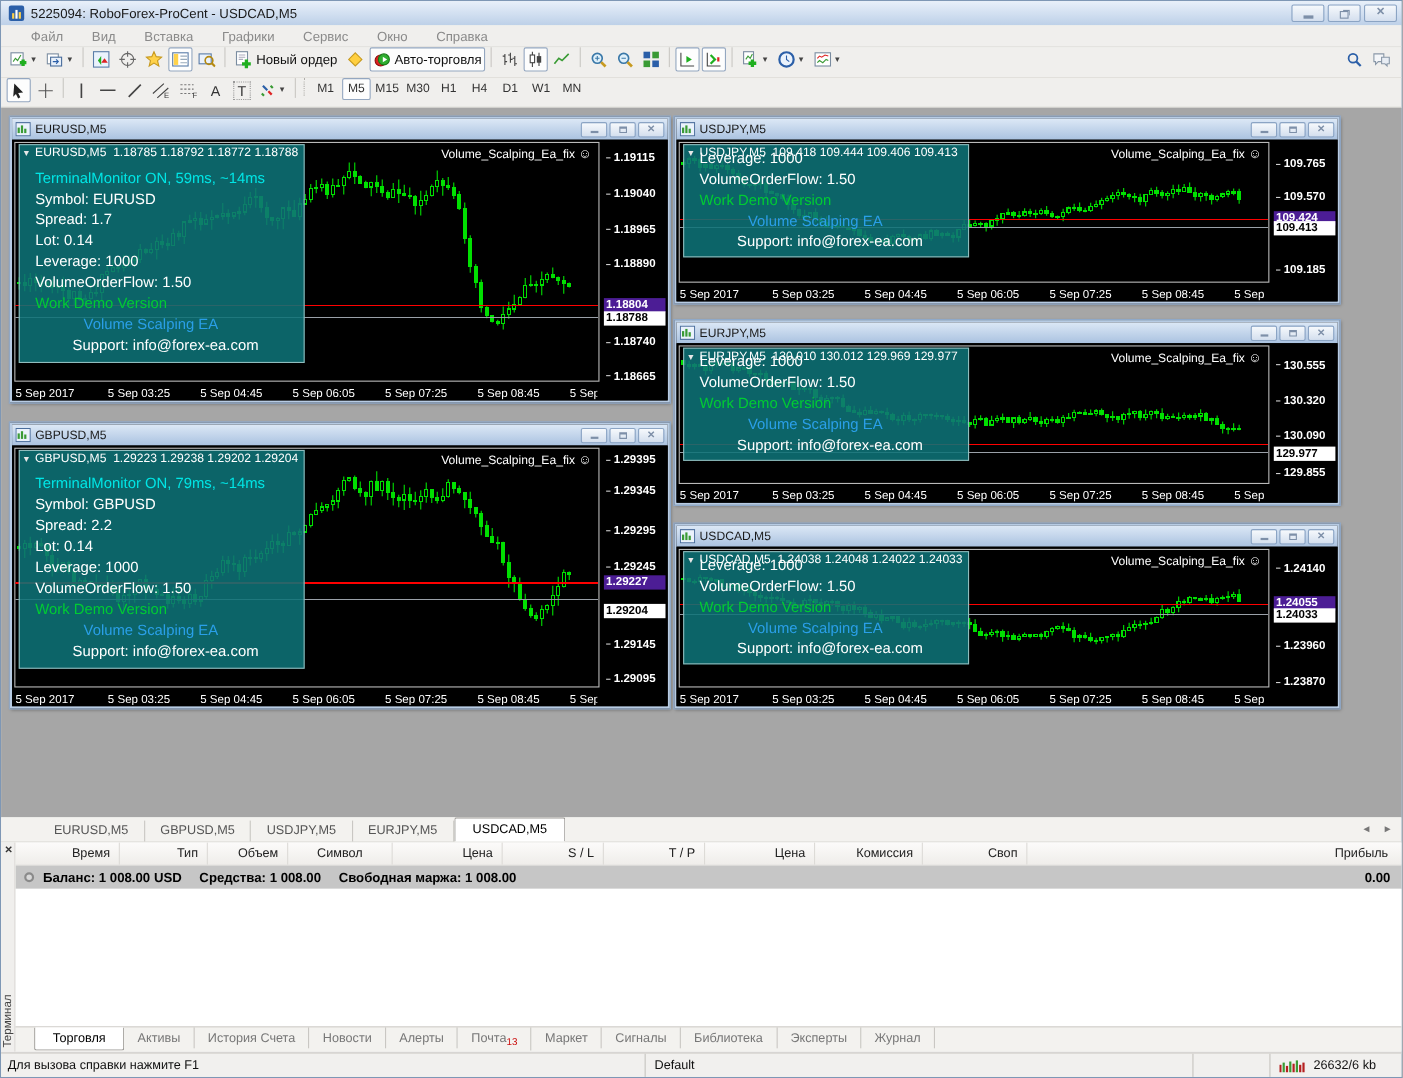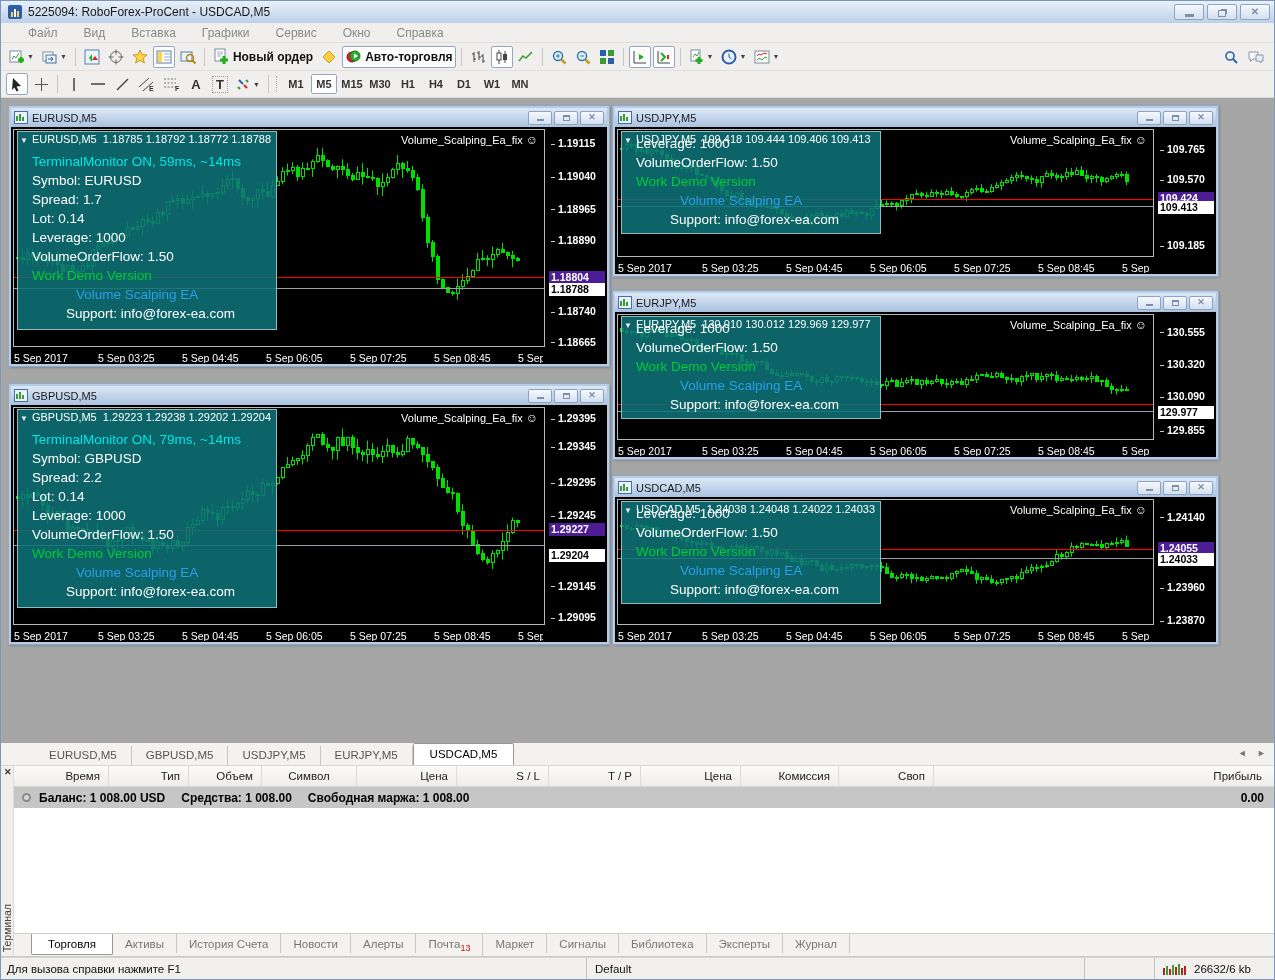--- a/index.html
+++ b/index.html
@@ -16,21 +16,21 @@
   .glyph-min { width:9px; height:3px; background:#7d8fa8; margin-top:6px; }
   .glyph-restore { width:8px; height:7px; border:1px solid #7d8fa8; box-shadow:2px -2px 0 -1px #7d8fa8; margin-top:2px;}
   .glyph-max { width:8px; height:7px; border:1px solid #7d8fa8; border-top-width:2px; }
   .glyph-x { font-size:10px; font-weight:bold; color:#7d8fa8; line-height:1; }
 
   
   .menubar { height:20px; display:flex; align-items:center; gap:0; padding-left:14px; background:#f0efed; border-bottom:1px solid #e2e0dc; flex:0 0 auto;}
   .menu-item { font-size:12px; color:#8a8a8a; padding:2px 13px; }
 
   
-  .toolbar { display:flex; align-items:center; background:#f0efed; flex:0 0 auto;font-weight:bold; }
+  .toolbar { display:flex; align-items:flex-start; background:#f0efed; flex:0 0 auto; }
   .tb1 { height:28px; border-bottom:1px solid #e2e0dc; padding-left:4px; }
   .tb2 { height:27px; border-bottom:1px solid #d8d6d2; padding-left:4px; }
   .tbtn { height:22px; min-width:22px; display:flex; align-items:center; justify-content:center; margin:0 1px; border:1px solid transparent; border-radius:2px; padding:0 2px; }
   .tbtn.pressed { background:#fdfdfd; border-color:#94a7c0; }
   .tbtn .drop { font-size:7px; color:#444; margin-left:2px; }
   .tsep { width:1px; height:18px; background:#c9c7c3; margin:0 4px; }
   .thandle { width:3px; height:16px; border-left:1px dotted #b0aeaa; margin:0 3px; }
   .tlabel { font-size:12px; color:#111; margin-left:3px; white-space:nowrap; }
   .tf-btn { height:20px; min-width:26px; display:flex; align-items:center; justify-content:center; font-size:11px; color:#333; border:1px solid transparent; border-radius:2px; margin:0 1px; }
   .tf-btn.pressed { background:#fdfdfd; border-color:#94a7c0; }

